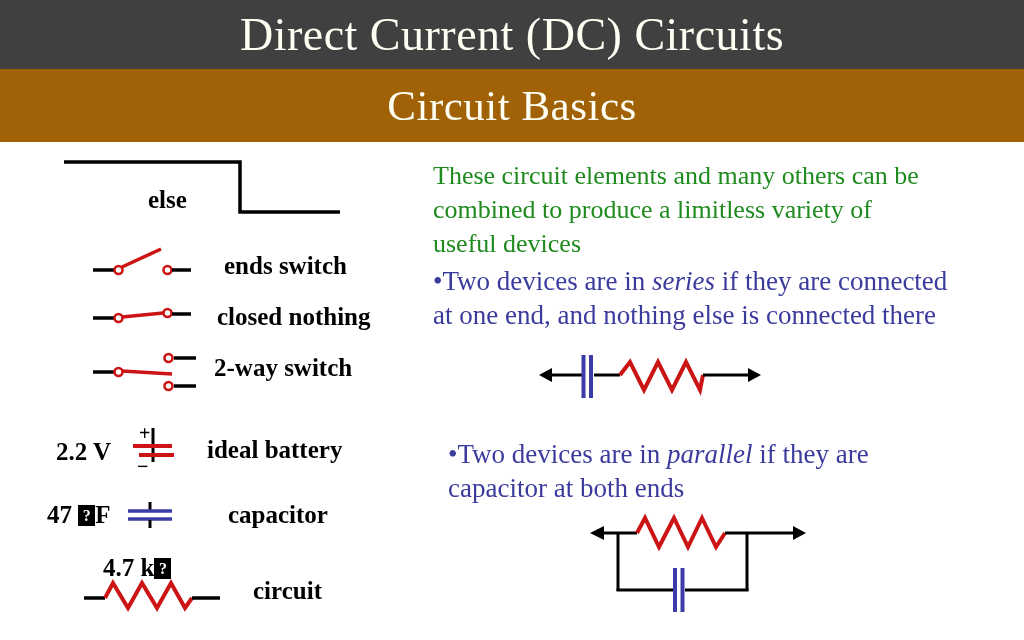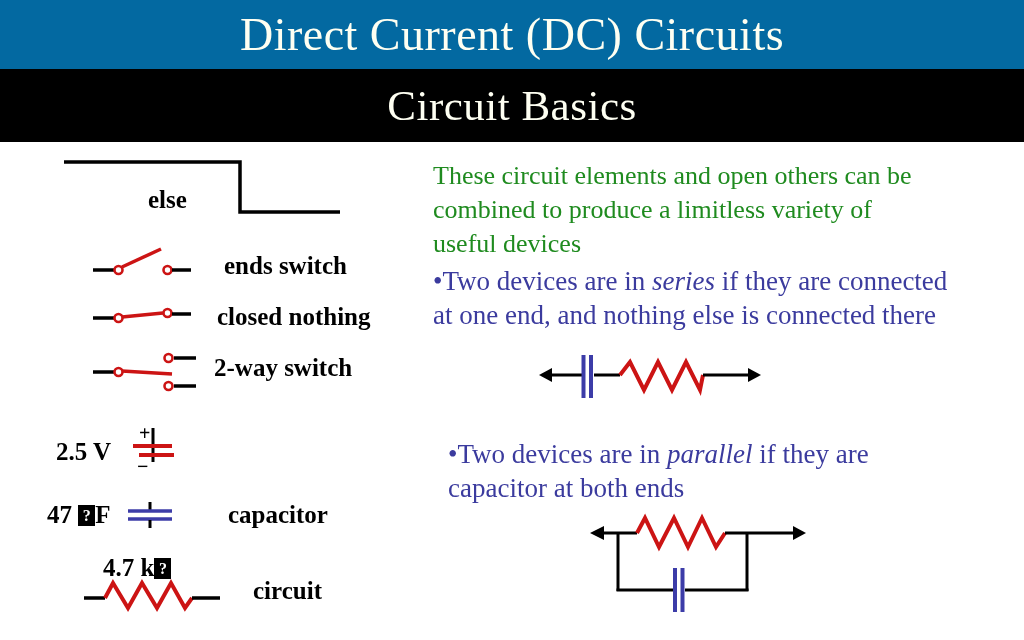--- a/index.html
+++ b/index.html
@@ -1,22 +1,22 @@
 <!DOCTYPE html>
 <html><head>
 <meta charset="utf-8">
 <style>
   html,body{margin:0;padding:0;background:#fff;}
   .slide{
     position:relative;width:1024px;height:640px;background:#ffffff;
     font-family:"Liberation Serif", serif;overflow:hidden;
   }
   .banner{position:absolute;left:0;width:1024px;display:flex;align-items:center;justify-content:center;}
-  .banner-green{top:0;height:69px;background:#0369a1;}
-  .banner-blue{top:69px;height:73px;background:#000000;}
+  .banner-green{top:0;height:69px;background:#404040;}
+  .banner-blue{top:69px;height:73px;background:#a16207;}
   .banner h1,.banner h2{margin:0;color:#fefff2;font-weight:normal;letter-spacing:0.5px;}
   .banner h1{font-size:46px;}
   .banner h2{font-size:43px;}
 
   .lbl{
     position:absolute;font-weight:bold;font-size:25px;color:#000;
     white-space:nowrap;line-height:28px;
   }
   .sym{position:absolute;}
   .pm{position:absolute;font-weight:bold;font-size:20px;color:#000;line-height:16px;}
@@ -77,48 +77,49 @@
     <line x1="3" y1="26" x2="24" y2="26" stroke="#000" stroke-width="3.5"></line>
     <circle cx="28.5" cy="26" r="4" fill="#fff" stroke="#cc1414" stroke-width="2.6"></circle>
     <line x1="32" y1="25" x2="82" y2="28" stroke="#cc1414" stroke-width="3.5"></line>
     <circle cx="78.5" cy="12" r="4" fill="#fff" stroke="#cc1414" stroke-width="2.6"></circle>
     <line x1="84" y1="12" x2="106" y2="12" stroke="#000" stroke-width="3.5"></line>
     <circle cx="78.5" cy="40" r="4" fill="#fff" stroke="#cc1414" stroke-width="2.6"></circle>
     <line x1="84" y1="40" x2="106" y2="40" stroke="#000" stroke-width="3.5"></line>
   </svg>
   <span class="lbl" style="left:214px;top:354px">2-way switch</span>
 
-  <span class="lbl" style="left:56px;top:438px">2.5 V</span>
+  <span class="lbl" style="left:56px;top:438px">2.2 V</span>
   <svg class="sym" style="left:126px;top:424px" width="56" height="50">
     <line x1="27" y1="4" x2="27" y2="38" stroke="#000" stroke-width="3"></line>
     <line x1="7" y1="22" x2="46" y2="22" stroke="#cc1414" stroke-width="4"></line>
     <line x1="13" y1="31" x2="48" y2="31" stroke="#cc1414" stroke-width="4"></line>
   </svg>
   <span class="pm" style="left:139px;top:425px">+</span>
   <span class="pm" style="left:137px;top:458px">−</span>
+  <span class="lbl" style="left:207px;top:436px">ideal battery</span>
 
   <span class="lbl" style="left:47px;top:501px"><span>47 </span><span class="glyph-box">?</span><span>F</span></span>
   <svg class="sym" style="left:124px;top:498px" width="54" height="34">
     <line x1="26" y1="4" x2="26" y2="12" stroke="#000" stroke-width="3"></line>
     <line x1="4" y1="13" x2="48" y2="13" stroke="#3c3ca8" stroke-width="3.5"></line>
     <line x1="4" y1="21" x2="48" y2="21" stroke="#3c3ca8" stroke-width="3.5"></line>
     <line x1="26" y1="22" x2="26" y2="30" stroke="#000" stroke-width="3"></line>
   </svg>
   <span class="lbl" style="left:228px;top:501px">capacitor</span>
 
   <span class="lbl" style="left:103px;top:554px"><span>4.7 k</span><span class="glyph-box">?</span><span></span></span>
   <svg class="sym" style="left:80px;top:577px" width="145" height="40">
     <line x1="4" y1="21" x2="25" y2="21" stroke="#000" stroke-width="3.5"></line>
     <polyline points="25,21 33,6 48,31 62,6 77,31 91,6 105,31 112,21" fill="none" stroke="#cc1414" stroke-width="4" stroke-linejoin="miter"></polyline>
     <line x1="112" y1="21" x2="140" y2="21" stroke="#000" stroke-width="3.5"></line>
   </svg>
   <span class="lbl" style="left:253px;top:577px">circuit</span>
 
   <div class="intro">
-    <div>These circuit elements and open others can be</div>
+    <div>These circuit elements and many others can be</div>
     <div>combined to produce a limitless variety of</div>
     <div>useful devices</div>
   </div>
 
   <div class="bullet bullet-series">
     <div><span>•Two devices are in </span><em>series</em><span> if they are connected</span></div>
     <div>at one end, and nothing else is connected there</div>
   </div>
 
   <svg class="sym" style="left:535px;top:348px" width="230" height="58">

